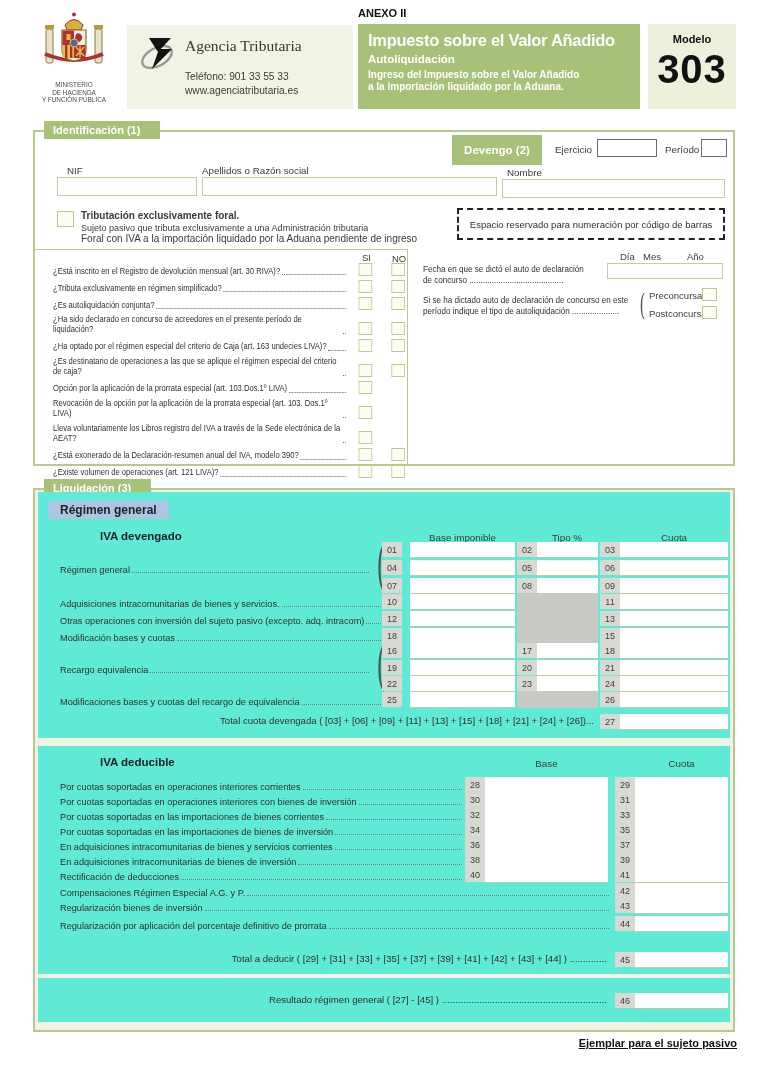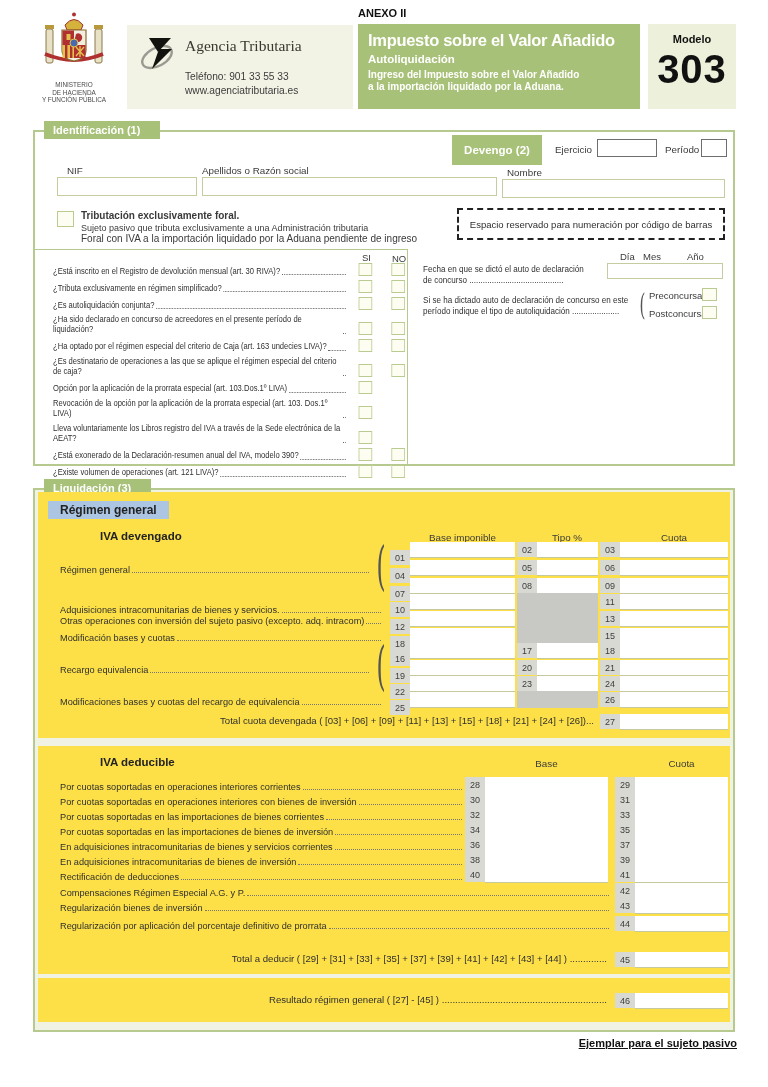--- a/index.html
+++ b/index.html
@@ -40,36 +40,36 @@
   
   .questions{position:absolute;left:18px;top:131px;width:440px;transform:scaleX(0.8);transform-origin:0 0;}
   .q-row{display:flex;align-items:flex-end;margin-bottom:4px;font-size:9.5px;line-height:1.1;}
   .q-text{flex:0 1 auto;}
   .q-dots{flex:1 1 4px;border-bottom:1px dotted #666;margin:0 2px 1px 2px;min-width:4px;}
   .q-cb{width:17px;height:13px;flex:none;margin-left:14px;}
   .q-cb2{margin-left:24px;}
   .ghost{visibility:hidden;}
   .cond{transform:scaleX(0.85);transform-origin:0 0;}
   
-  .panel{position:absolute;left:3px;right:3px;background:#fde047;}
+  .panel{position:absolute;left:3px;right:3px;background:#5eead4;}
   .p1{top:2px;height:246px;}
   .p2{top:256px;height:228px;}
   .p3{top:488px;height:44px;}
   .regimen{position:absolute;left:10px;top:9px;background:#abc5e2;color:#222;font-weight:bold;
            font-size:12px;padding:2px 12px;}
   .iva-title{position:absolute;left:22px;font-weight:bold;font-size:11.5px;color:#222;padding-left:40px;}
   .colh{position:absolute;font-size:9.8px;text-align:center;color:#3a3a3a;}
   .grow{position:absolute;left:0;right:0;height:15px;}
   .glab{position:absolute;left:22px;height:15px;display:flex;align-items:flex-end;font-size:9.2px;line-height:1.1;}
   .gdots{flex:1 1 4px;border-bottom:1px dotted #777;margin:0 1px 2px 2px;min-width:2px;}
   .chip{position:absolute;top:0;width:20px;height:15px;background:#d9d9d4;color:#3c3c3c;font-size:9px;
         display:flex;align-items:center;justify-content:center;}
   .inp{position:absolute;top:0;height:15px;background:#fff;border-bottom:1px solid #c6c99e;}
   .blk{position:absolute;top:-1px;height:17px;background:#c8c8c4;}
-  .in1{left:372px;width:105px;} .ch1{left:352px;margin-top:8px;} .ch2{left:479px;} .in2{left:499px;width:61px;}
+  .in1{left:372px;width:105px;} .ch1{left:344px;} .ch2{left:479px;} .in2{left:499px;width:61px;}
   .ch3{left:562px;} .in3{left:582px;width:108px;} .blk23{left:479px;width:81px;}
   .d-ch1{left:427px;} .d-in1{left:447px;width:123px;} .d-ch2{left:577px;} .d-in2{left:597px;width:93px;}
   .brace{position:absolute;left:334px;width:16px;color:#555;font-family:"DejaVu Serif",serif;
          transform:scaleX(0.45);transform-origin:center;font-size:52px;line-height:52px;overflow:visible;}
   .tlabel{position:absolute;text-align:right;font-size:9.6px;top:1px;}
   .footer-note{position:absolute;right:31px;top:1037px;font-weight:bold;font-size:11px;
                text-decoration:underline;color:#111;}
 </style>
 </head>
 <body>
@@ -287,21 +287,21 @@
       </div>
       <div class="grow" style="top:86px;">
         <div class="chip ch1">07</div>
           <div class="inp in1"></div>
         <div class="chip ch2">08</div>
           <div class="inp in2"></div>
         <div class="chip ch3">09</div>
           <div class="inp in3"></div>
       </div>
       <div class="grow" style="top:102px;">
-        <div class="glab" style="width:322px;margin-top:6px;">
+        <div class="glab" style="width:322px;">
             <span>Adquisiciones intracomunitarias de bienes y servicios.</span>
             <span class="gdots"></span>
           </div>
         <div class="chip ch1">10</div>
           <div class="inp in1"></div>
         <div class="blk blk23"></div>
         <div class="chip ch3">11</div>
           <div class="inp in3"></div>
       </div>
       <div class="grow" style="top:119px;">

